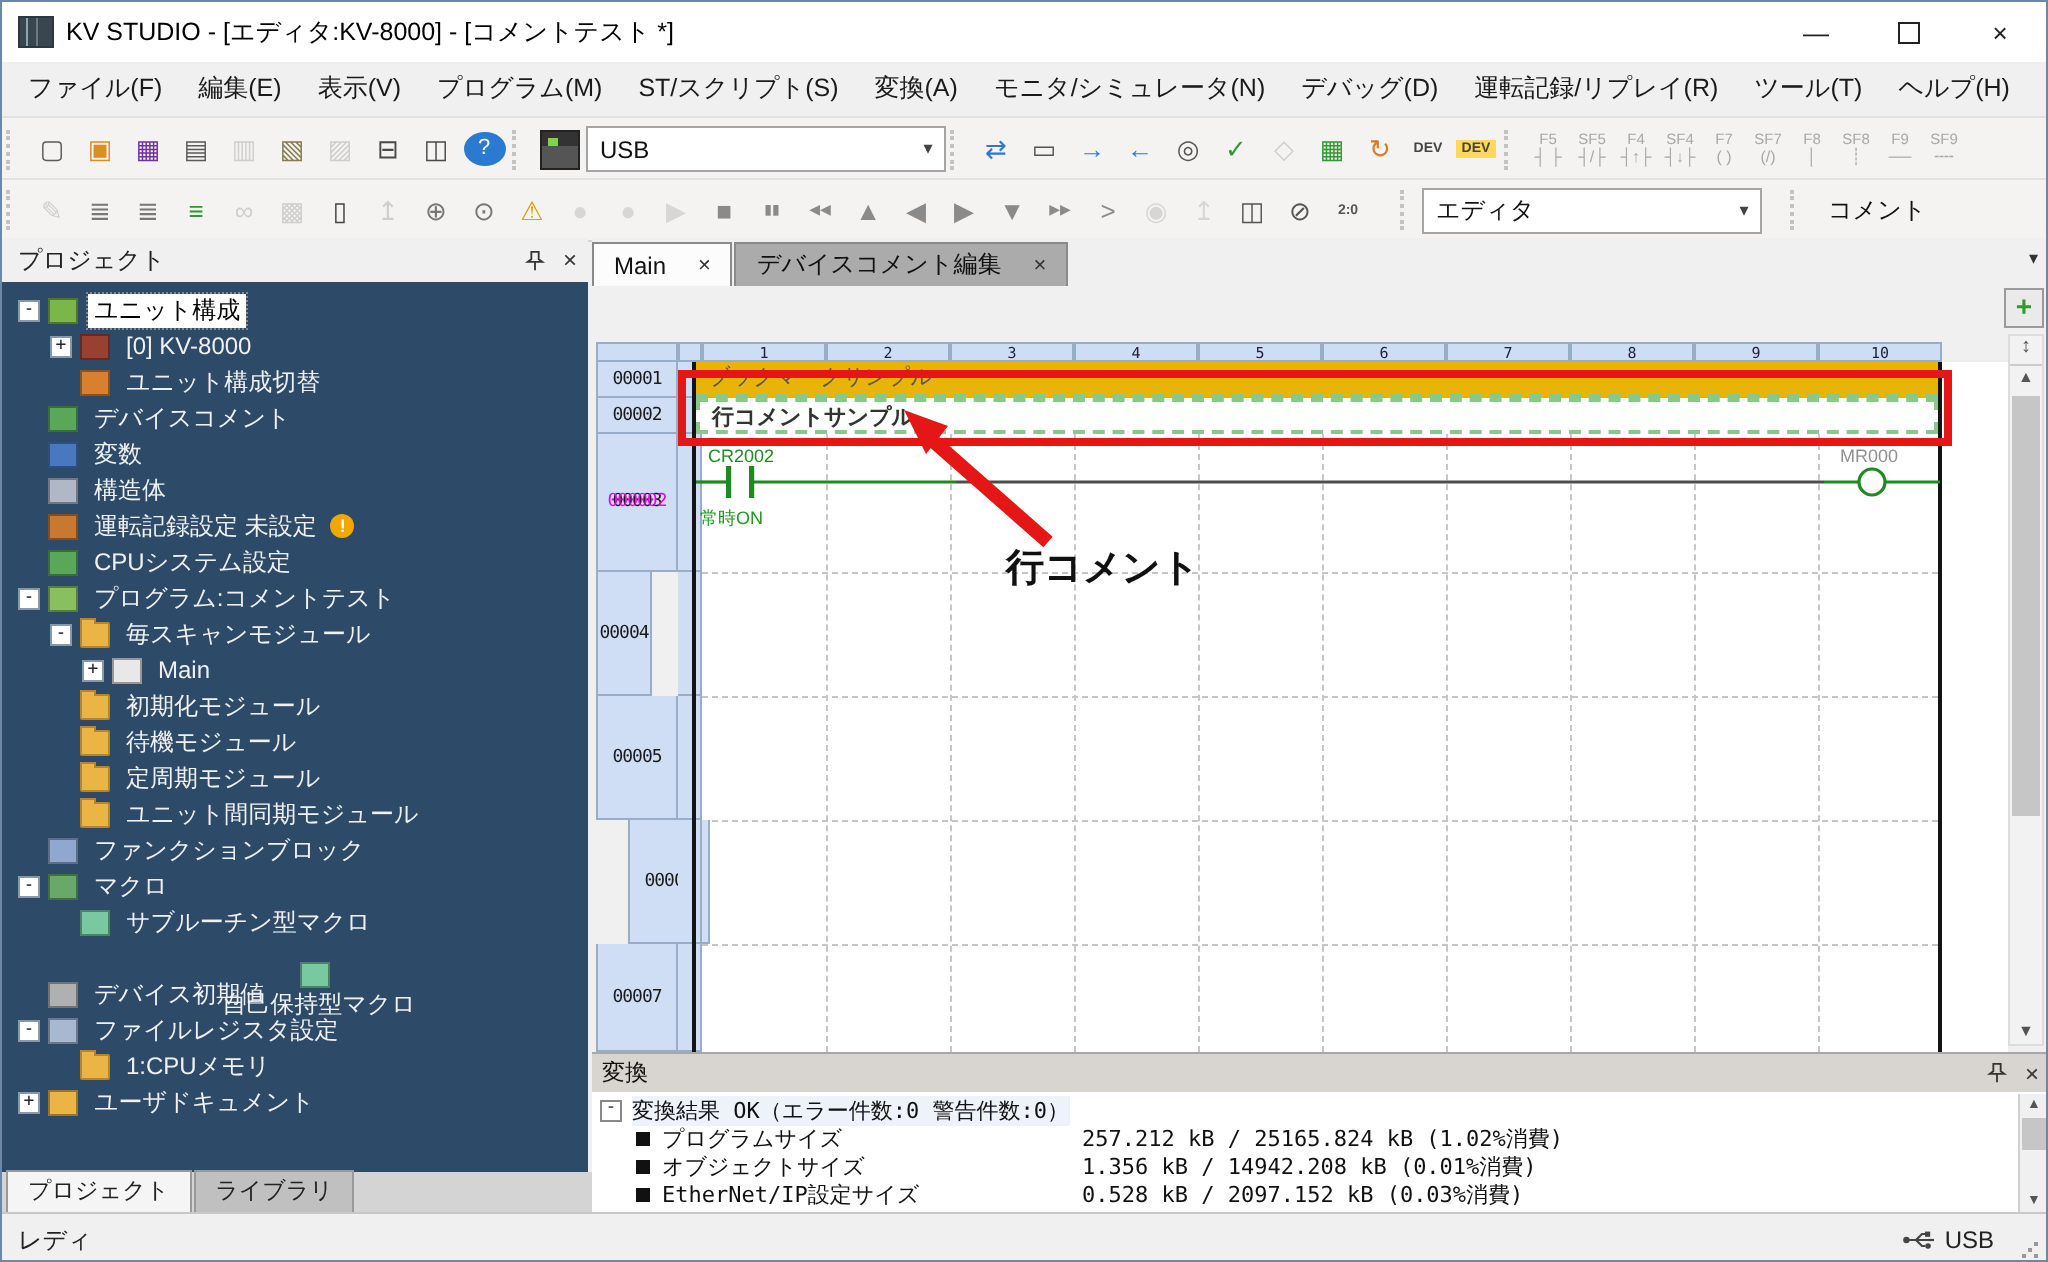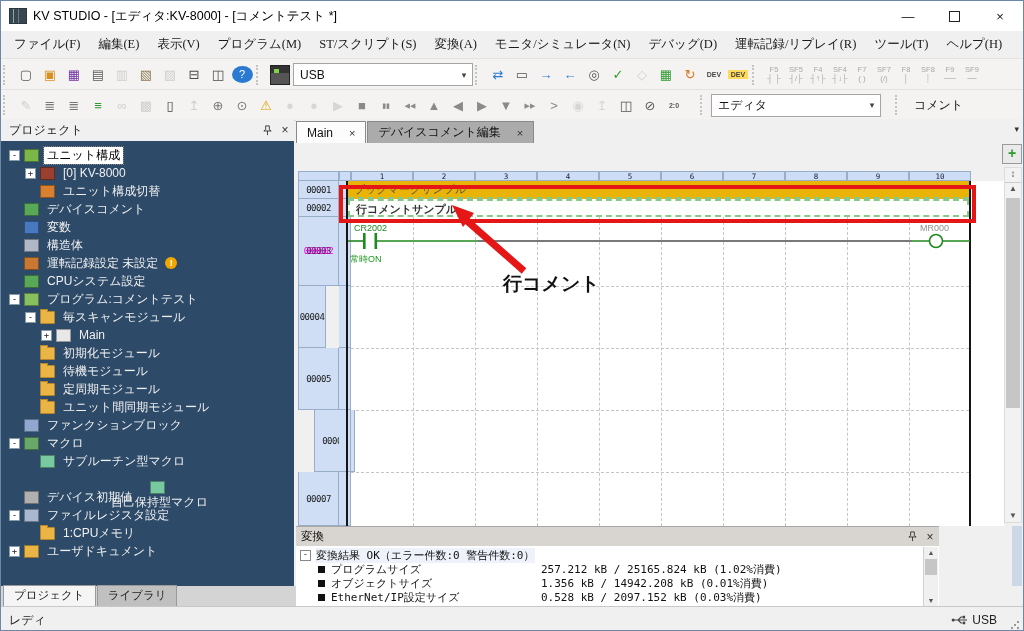--- a/index.html
+++ b/index.html
@@ -7,21 +7,21 @@
        font-family:"Liberation Sans","DejaVu Sans",sans-serif;overflow:hidden;-webkit-font-smoothing:antialiased;}
   
   .titlebar{position:absolute;left:0;top:0;right:0;height:30px;background:#fff;display:flex;align-items:center;}
   .appicon{width:16px;height:14px;margin:0 6px 0 8px;background:linear-gradient(90deg,#39454f 0 3px,#8aa 3px 4px,#39454f 4px 8px,#6b7a85 8px 9px,#39454f 9px 16px);border:1px solid #2c3840;}
   .wtitle{font-size:12.5px;color:#000;}
   .winbtns{margin-left:auto;display:flex;height:100%;}
   .winbtn{width:46px;height:100%;display:flex;align-items:center;justify-content:center;font-size:13px;color:#222;}
   .maxbox{width:9px;height:9px;border:1px solid #222;}
   
   .menubar{position:absolute;left:0;top:30px;right:0;height:27px;background:#f0f0f0;display:flex;align-items:center;padding-left:4px;}
-  .menuitem{font-size:12.5px;color:#1a1a1a;padding:4px 9px;font-family:Liberation Serif, serif;}
+  .menuitem{font-size:12.5px;color:#1a1a1a;padding:4px 9px;}
   
   .toolbar{position:absolute;left:0;right:0;background:#f4f3f1;display:flex;align-items:center;}
   #toolbar1{top:57px;height:31px;border-top:1px solid #e2e2e2;}
   #toolbar2{top:88px;height:30px;border-top:1px solid #e2e2e2;border-bottom:1px solid #d5d5d5;}
   .grip{width:7px;height:20px;margin:0 2px;border-left:2px dotted #c3c3c3;}
   .tbtn{width:22px;height:22px;margin:0 1px;display:flex;align-items:center;justify-content:center;border-radius:2px;}
   .tbtn .g{font-size:13px;line-height:1;}
   .tbtn .g.tiny{font-size:7px;font-weight:bold;letter-spacing:0;}
   .tbtn.dis{opacity:.55;}
   .combo{height:21px;background:#fff;border:1px solid #a5a5a5;display:flex;align-items:center;font-size:12px;color:#111;}
@@ -74,21 +74,21 @@
   .crow.green{background:#fdfffd;color:#333;font-weight:bold;border:2px dashed #8ac88a;}
   .redrect{position:absolute;left:43px;top:42px;width:637px;height:38px;border:4px solid #e51616;box-sizing:border-box;z-index:5;}
   .anno-label{position:absolute;left:207px;top:128px;font-size:19px;font-weight:bold;color:#111;z-index:6;}
   .plusbtn{position:absolute;right:3px;top:25px;width:18px;height:18px;background:#eaeaea;border:1px solid #9a9a9a;color:#2f9a2f;font-size:14px;font-weight:bold;text-align:center;line-height:16px;}
   .vsb{position:absolute;right:3px;top:48px;bottom:3px;width:16px;background:#f2f2f2;border:1px solid #dcdcdc;}
   .vsb .sbel{position:absolute;left:0;right:0;text-align:center;color:#555;font-size:8px;}
   .sb-split{top:0;height:14px;border-bottom:1px solid #ccc;font-size:10px !important;}
   .sb-up{top:16px;} .sb-down{bottom:2px;}
   .sb-thumb{position:absolute;left:1px;right:1px;top:30px;height:210px;background:#c6c6c6;}
   
-  #convert{position:absolute;left:295px;top:525px;width:643px;height:80px;border-top:1px solid #a8a8a8;background:#fff;}
+  #convert{position:absolute;left:295px;top:525px;width:729px;height:80px;border-top:1px solid #a8a8a8;background:#fff;}
   .cvhd{position:absolute;left:0;top:0;right:0;height:19px;background:#d8d5d0;display:flex;align-items:center;}
   .cvhd .cvtitle{font-size:11.5px;color:#111;padding-left:5px;flex:1;}
   .cvbody{position:absolute;left:0;top:19px;right:16px;bottom:0;background:#fff;overflow:hidden;font-family:"DejaVu Sans Mono",monospace;}
   .cv-result{display:flex;align-items:center;height:14px;margin:2px 0 0 4px;font-size:11px;color:#111;}
   .cv-exp{width:9px;height:9px;border:1px solid #888;background:#fff;font-size:9px;line-height:7px;text-align:center;color:#333;margin-right:5px;}
   .cv-item{display:flex;align-items:center;height:14px;margin-left:22px;font-size:11px;color:#111;}
   .cv-sq{width:7px;height:7px;background:#111;margin-right:6px;flex:none;}
   .cv-label{width:210px;}
   .cv-value{white-space:nowrap;}
   .cvsb{position:absolute;right:1px;top:20px;bottom:1px;width:14px;background:#f0f0f0;border-left:1px solid #d0d0d0;}

